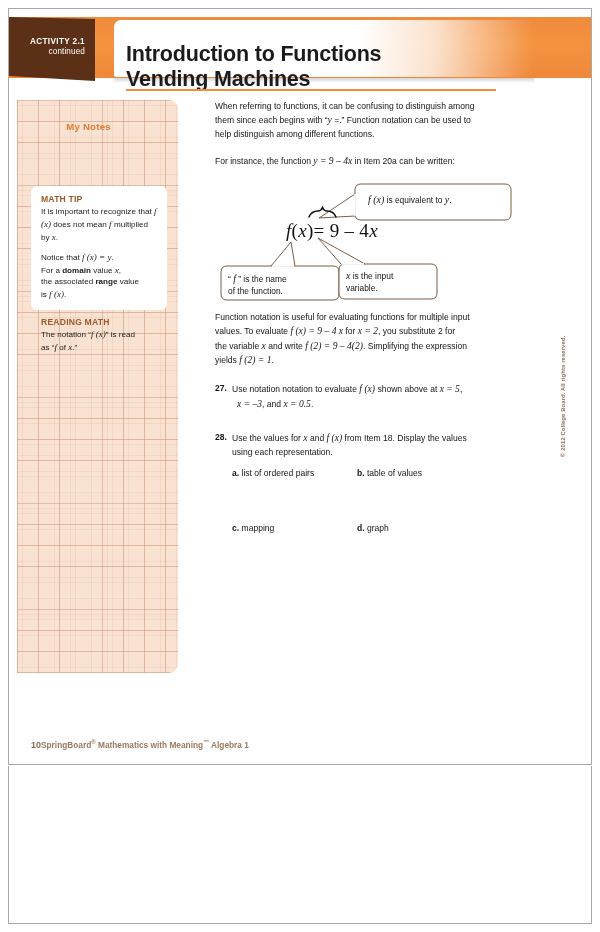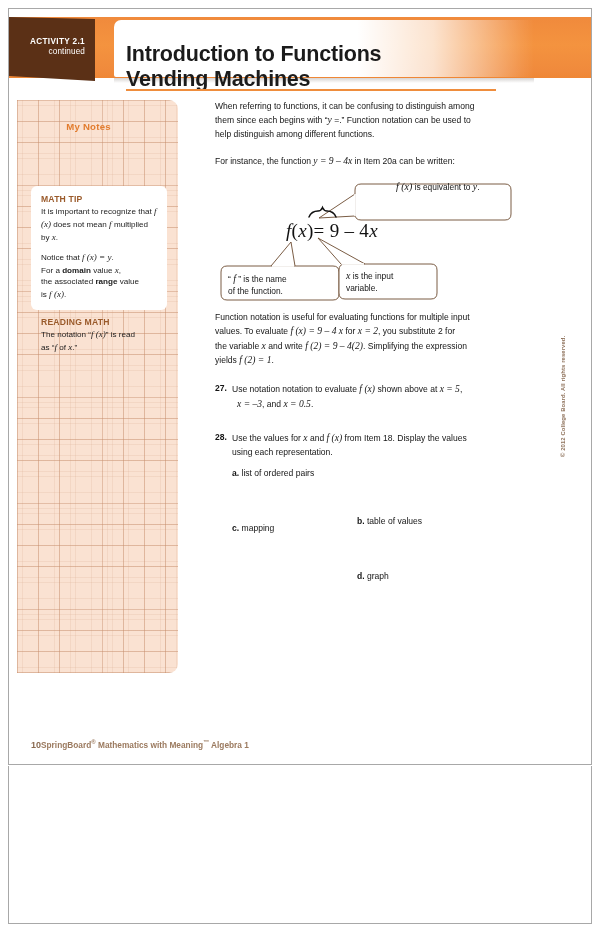--- a/index.html
+++ b/index.html
@@ -239,21 +239,21 @@
   }
   .eqn-main i { font-style: italic; }
 
   .bubble-text {
     position: absolute;
     color: #141414;
     font-size: 8.4px;
     line-height: 1.36;
   }
   .bubble-text .mi, .bubble-text .mn { font-size: 1.18em; }
-  #bubble1-text { left: 153px; top: 4px; width: 124px; margin-left: 28px; }
+  #bubble1-text { left: 153px; top: 17px; width: 124px; }
   #bubble2-text { left: 13px; top: 96px; width: 100px; }
   #bubble3-text { left: 131px; top: 93px; width: 86px; }
 
   
   .item {
     position: relative;
     padding-left: 17px;
     color: #151515;
     font-size: 8.55px;
     line-height: 1.55;
@@ -270,21 +270,21 @@
     padding-left: 17px;
     margin-top: 9px;
     color: #151515;
     font-size: 8.55px;
   }
   .subrow {
     position: relative;
     height: 24px;
   }
   .sub-a { position: absolute; left: 0; }
-  .sub-b { position: absolute; left: 125px; margin-top: 48px; }
+  .sub-b { position: absolute; left: 125px; }
   .sub-label { font-weight: bold; }
 
   
   .footer {
     position: absolute;
     left: 22px; top: 730px;
     color: #9b7a5f;
     font-size: 8.3px;
     font-weight: bold;
     white-space: nowrap;

